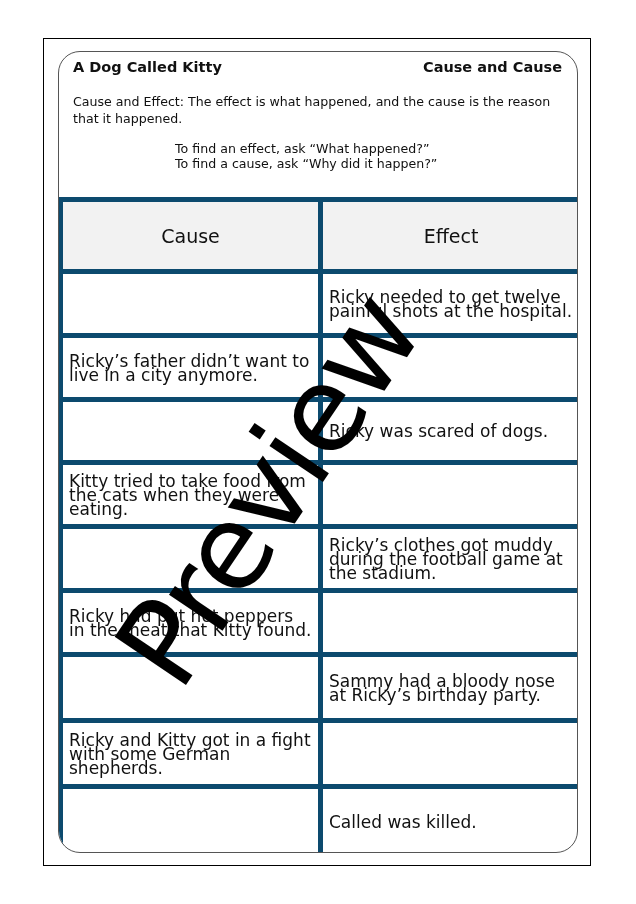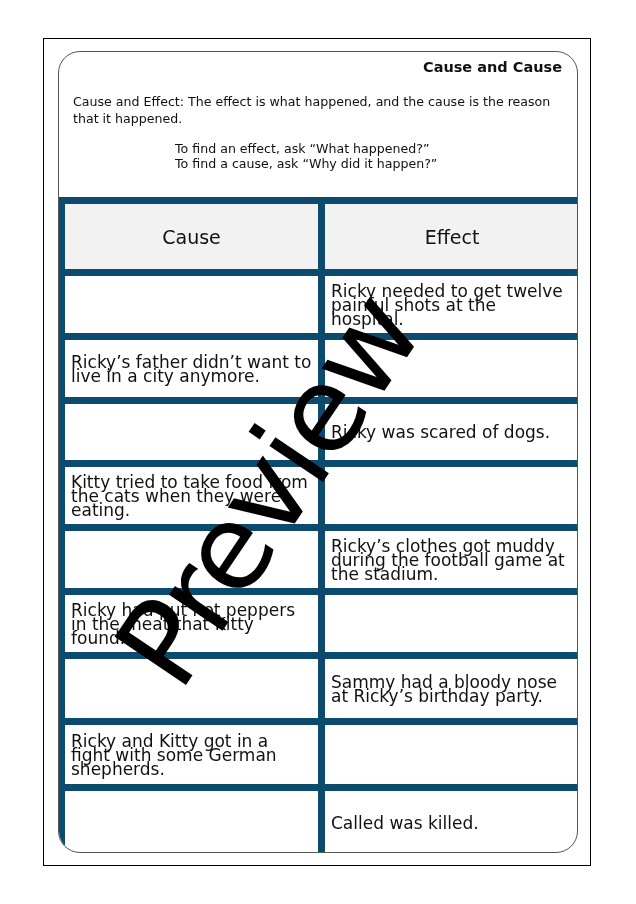--- a/index.html
+++ b/index.html
@@ -8,35 +8,36 @@
   .outer { position: absolute; left: 43px; top: 38px; width: 548px; height: 828px;
            border: 1px solid #000; box-sizing: border-box; }
   .panel { position: absolute; left: 58px; top: 51px; width: 520px; height: 802px;
            border: 1px solid #555; border-radius: 22px; box-sizing: border-box; overflow: hidden; }
   .title { position: absolute; left: 14px; top: 7px; font-weight: bold; font-size: 14.5px; }
   .subject { position: absolute; right: 15px; top: 7px; font-weight: bold; font-size: 14.5px; }
   .intro { position: absolute; left: 14px; top: 41px; width: 490px; font-size: 12.6px; line-height: 17px; }
   .tips { position: absolute; left: 116px; top: 89px; font-size: 12.6px; line-height: 15px; }
   .tips div { white-space: nowrap; }
   table { position: absolute; left: -1px; top: 145px; width: 521px; border-collapse: collapse; table-layout: fixed; }
-  th, td { border: 7px solid #0c4a6e; box-sizing: border-box; vertical-align: middle; text-align: left; }
+  th, td { border: 5px solid #0c4a6e; box-sizing: border-box; vertical-align: middle; text-align: left; }
   th { background: #f2f2f2; font-weight: normal; font-size: 19px; text-align: center; height: 72px; }
   td { font-size: 17px; line-height: 14px; padding: 0 6px; }
   col.c1 { width: 260px; }
   col.c2 { width: 261px; }
   .watermark { position: absolute; left: 268px; top: 490px; transform: translate(-50%, -50%) rotate(-56deg);
                font-family: "DejaVu Sans", sans-serif; font-size: 118px; font-weight: normal;
                color: #000; letter-spacing: -3px; white-space: nowrap; pointer-events: none; line-height: 1; }
 </style>
 </head>
 <body>
 
 <div class="outer"></div>
 
 <div class="panel">
+  <div class="title">A Dog Called Kitty</div>
   <div class="subject">Cause and Cause</div>
   <div class="intro">Cause and Effect: The effect is what happened, and the cause is the reason that it happened.</div>
   <div class="tips">
     <div>To find an effect, ask “What happened?”</div>
     <div>To find a cause, ask “Why did it happen?”</div>
   </div>
 
   <table>
     <colgroup>
         <col class="c1">

